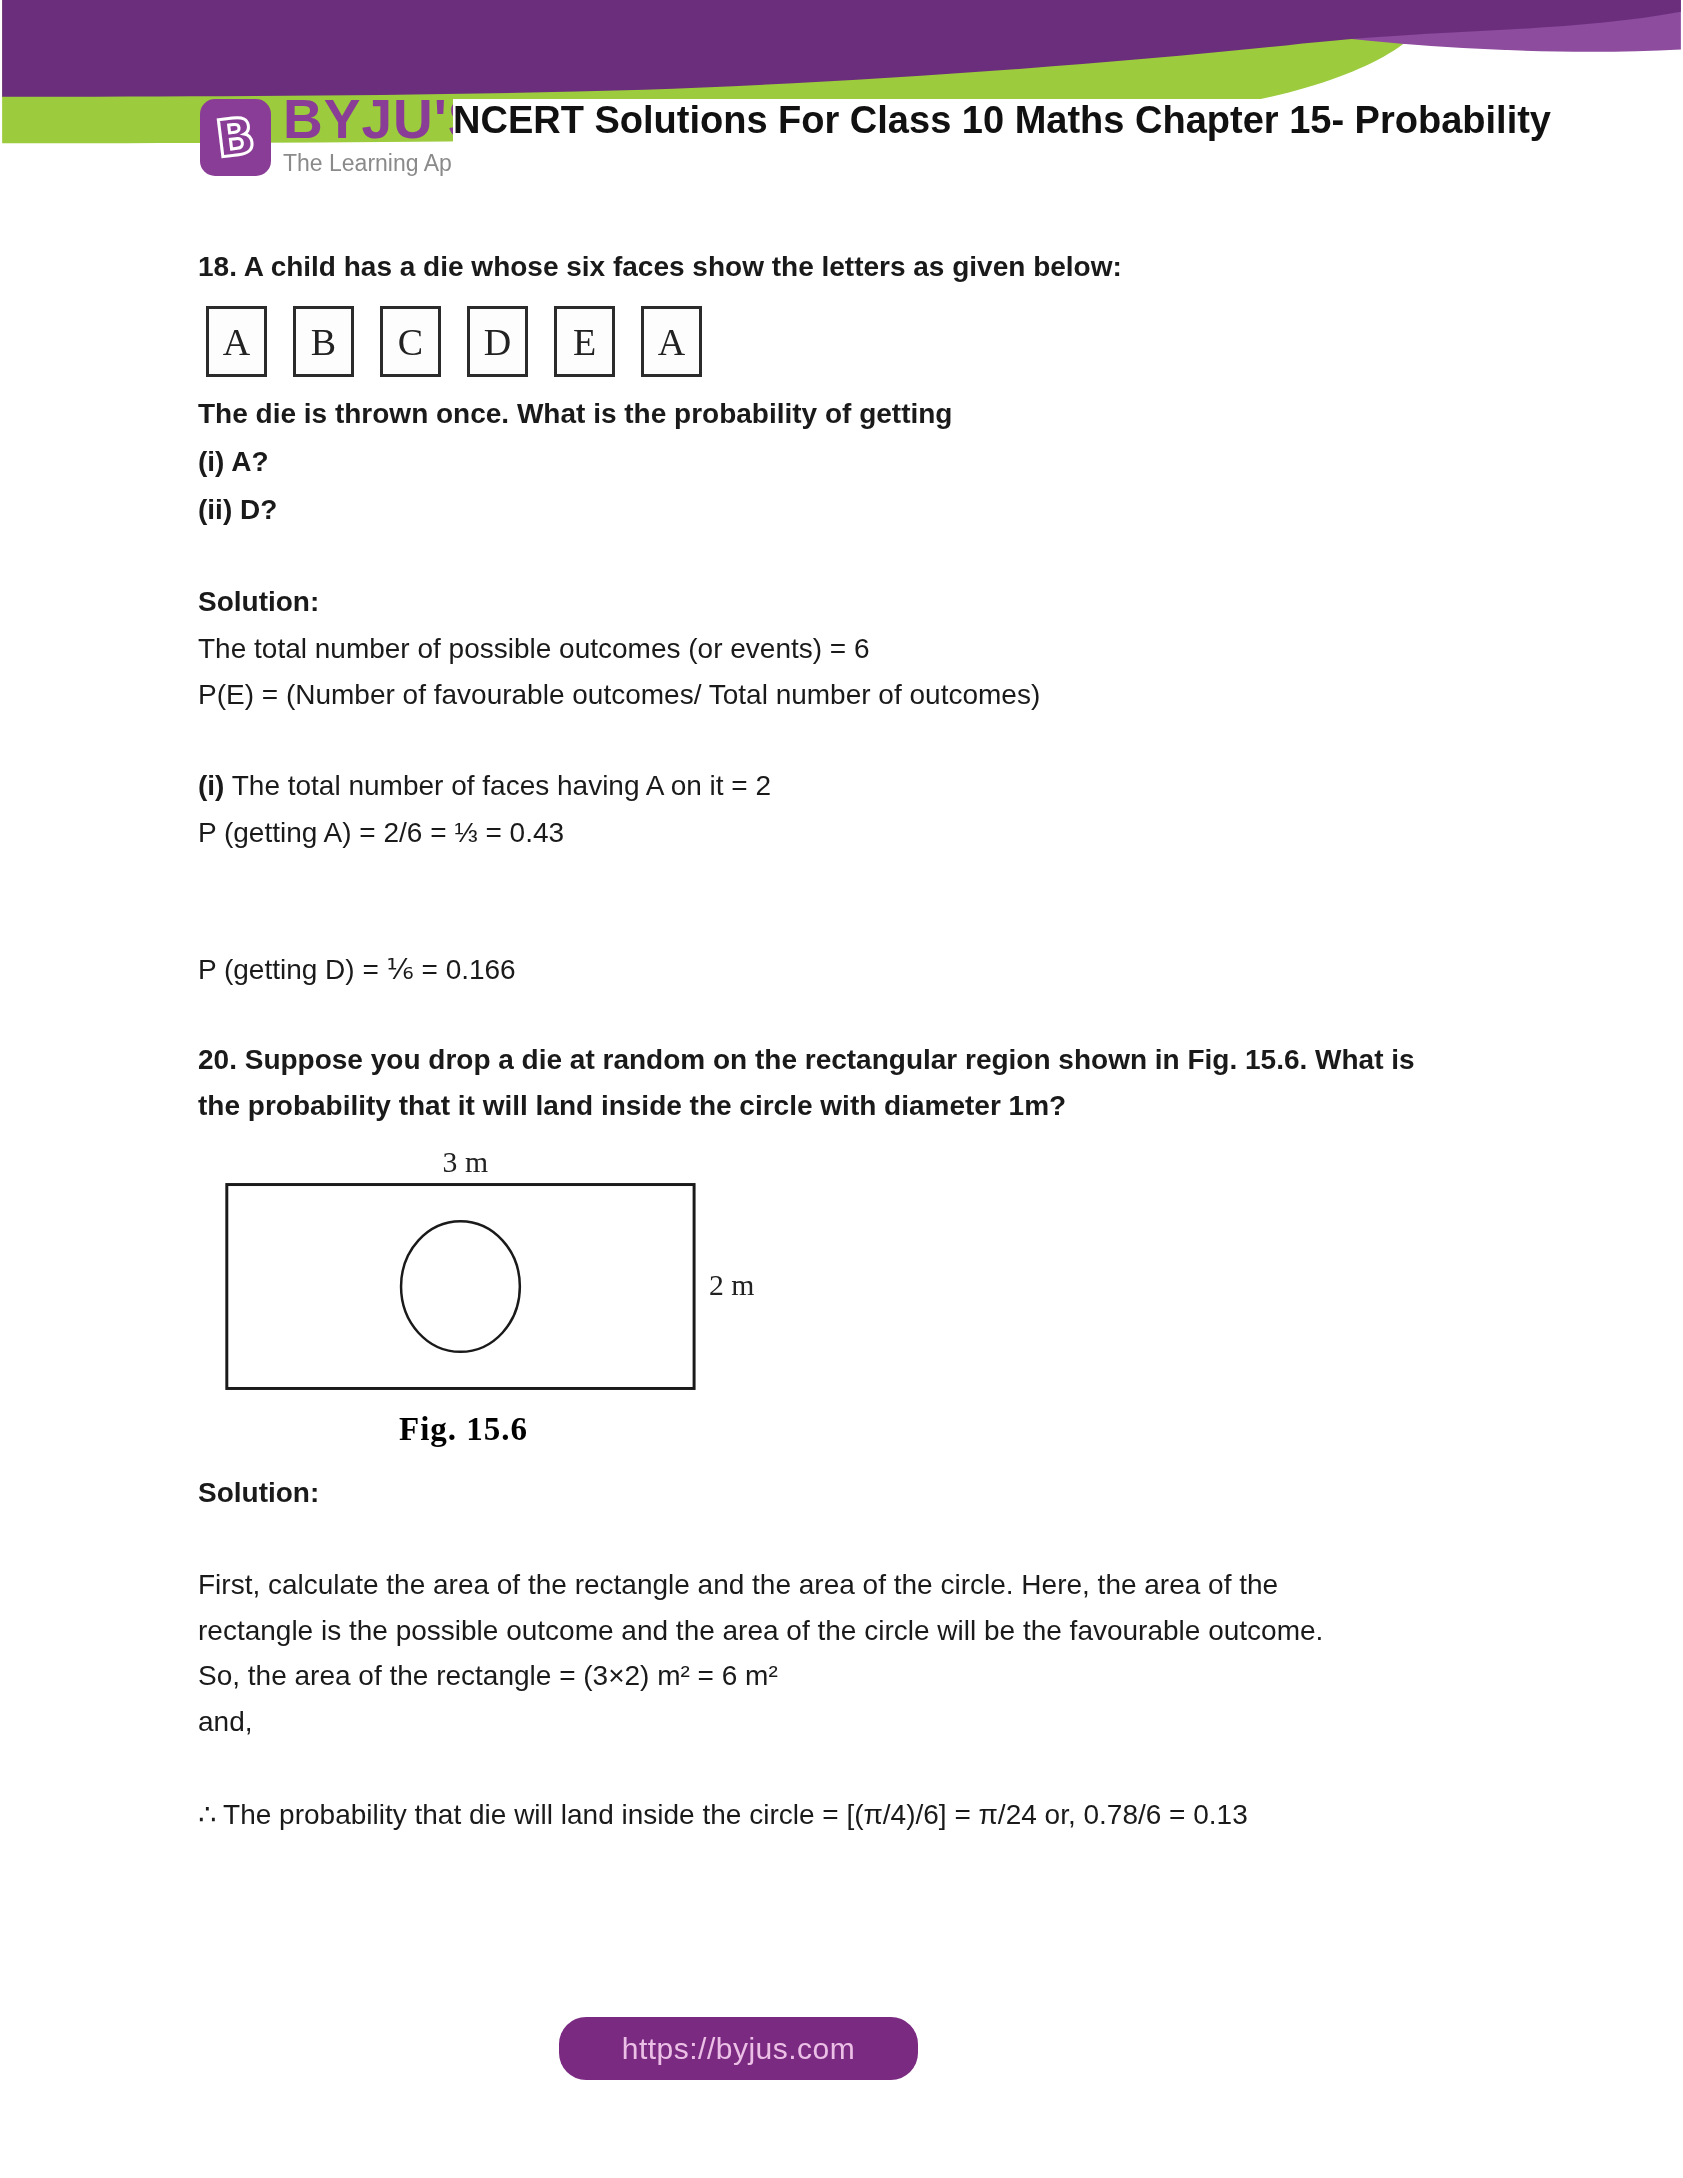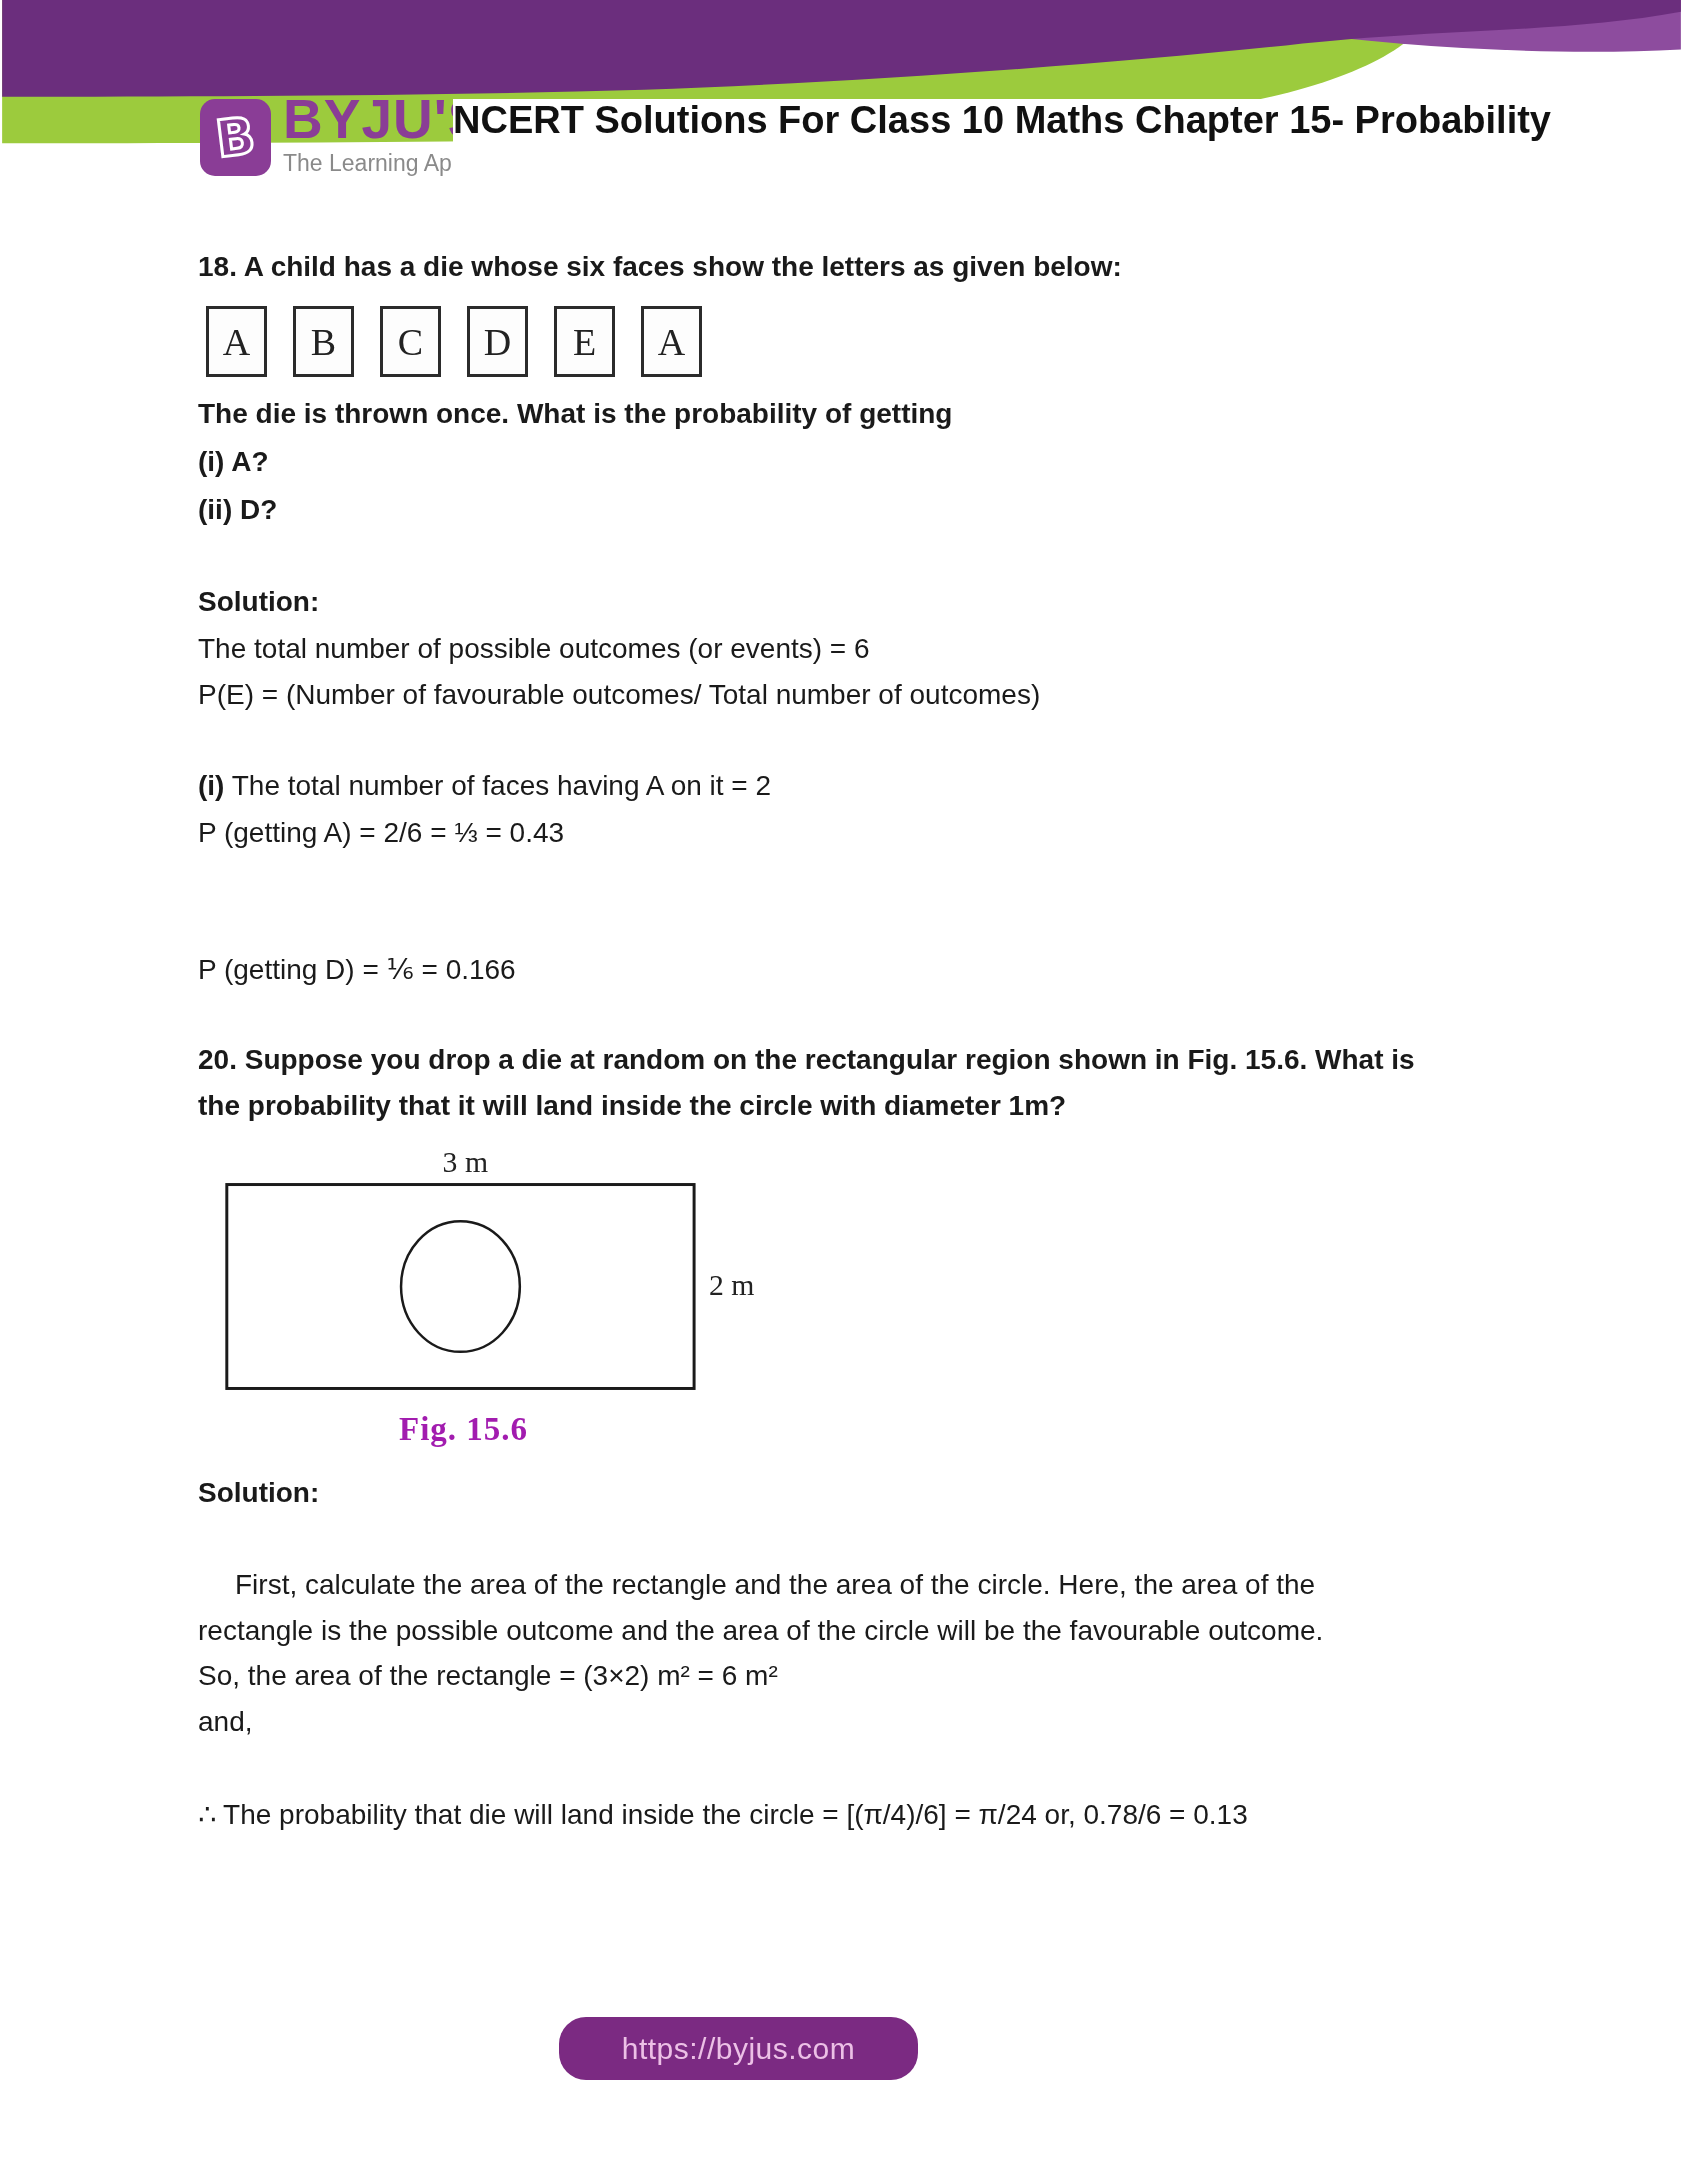--- a/index.html
+++ b/index.html
@@ -66,21 +66,21 @@
 
   
   .fig-svg { position: absolute; left: 198px; top: 1139px; }
   .fig-label {
     font-family: "Liberation Serif", "DejaVu Serif", serif;
     font-size: 30px; fill: #222;
   }
   .fig-caption {
     position: absolute; left: 399px; top: 1411px;
     font-family: "Liberation Serif", "DejaVu Serif", serif;
-    font-weight: 700; font-size: 33px; color: #a21caf;
+    font-weight: 700; font-size: 33px; color: #000000;
     letter-spacing: 1px; white-space: nowrap;
   }
 
   
   .footer-pill {
     position: absolute; left: 559px; top: 2017px;
     width: 359px; height: 63px; border-radius: 27px;
     background: #7B2A82;
     display: flex; align-items: center; justify-content: center;
     text-decoration: none;
@@ -139,21 +139,21 @@
 
   <svg class="fig-svg" width="614" height="297" viewBox="0 0 620 300">
     <text class="fig-label" x="247" y="33">3 m</text>
     <rect x="29" y="46" width="472" height="206" fill="none" stroke="#1a1a1a" stroke-width="3"></rect>
     <ellipse cx="265" cy="149" rx="60" ry="66" fill="none" stroke="#1a1a1a" stroke-width="2.5"></ellipse>
     <text class="fig-label" x="516" y="158">2 m</text>
   </svg>
   <div class="fig-caption">Fig. 15.6</div>
 
   <div class="tline b" style="top:1477px;">Solution:</div>
-  <div class="tline" style="top:1569px;margin-left:37px;">First, calculate the area of the rectangle and the area of the circle. Here, the area of the</div>
+  <div class="tline" style="top:1569px;">First, calculate the area of the rectangle and the area of the circle. Here, the area of the</div>
   <div class="tline" style="top:1615px;">rectangle is the possible outcome and the area of the circle will be the favourable outcome.</div>
   <div class="tline" style="top:1660px;">So, the area of the rectangle = (3×2) m² = 6 m²</div>
   <div class="tline" style="top:1706px;text-align:center;">and,</div>
   <div class="tline" style="top:1798px;">∴ The probability that die will land inside the circle = [(π/4)/6] = π/24 or, 0.78/6 = 0.13</div>
 
   <a class="footer-pill" href="#">
     <span>https://byjus.com</span>
   </a>
 
 </div>

